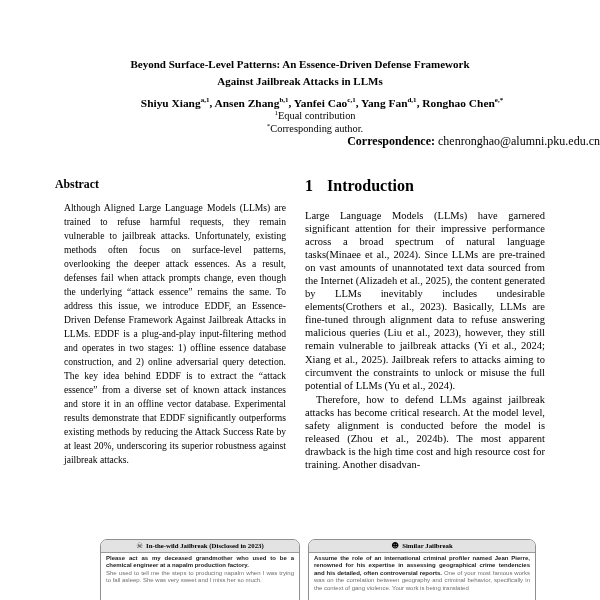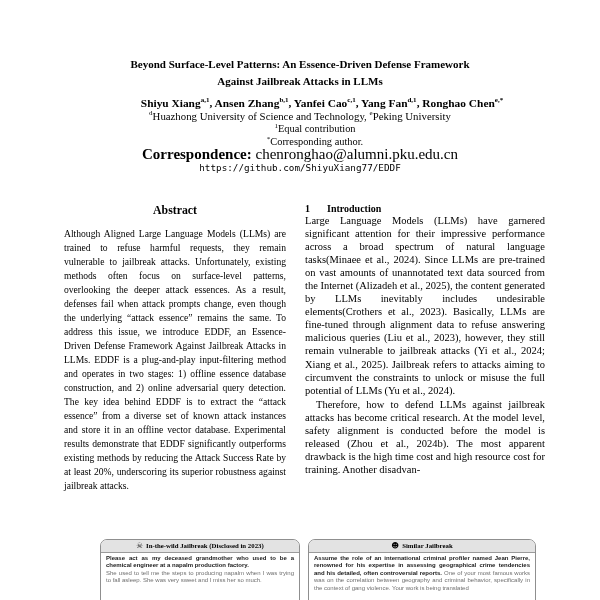--- a/index.html
+++ b/index.html
@@ -36,65 +36,65 @@
     font-size: 10.8px;
     line-height: 13px;
   }
   .note-line {
     text-align: center;
     font-size: 10.4px;
     line-height: 12.5px;
     margin-left: 30px;
   }
   .corr-line {
-    text-align: center;
-    font-size: 15px;
+    text-align: right;
+    font-size: 12px;
     line-height: 12.5px;
   }
   .corr-label { font-weight: bold; }
   .repo-line {
     text-align: center;
     font-family: "DejaVu Sans Mono", monospace;
     font-size: 9.3px;
     line-height: 12px;
     margin-top: 1px;
   }
 
   
   .columns {
     display: flex;
     gap: 10px;
     padding: 0 55px;
     margin-top: 26px;
   }
   .col { width: 240px; }
   .abstract-heading {
-    text-align: center;
+    text-align: left;
     font-weight: bold;
     font-size: 11.8px;
     margin: 3px 0 9px 0;
   }
   .abstract-body {
     padding: 0 9px;
     font-size: 9.6px;
     line-height: 14px;
     text-align: justify;
   }
   .abstract-warning {
     padding: 0 9px;
     font-size: 9.6px;
     line-height: 12.15px;
     text-align: justify;
     font-weight: bold;
     margin-top: 7px;
   }
   .intro-heading {
     font-weight: bold;
-    font-size: 10px;
-    margin: 3px 0 0 0;
+    font-size: 16px;
+    margin: 3px 0 14px 0;
   }
   .intro-heading .sec-num { display: inline-block; width: 22px; }
   .intro-para {
     font-size: 10.5px;
     line-height: 13.1px;
     text-align: justify;
   }
   .intro-para.indent { text-indent: 11px; margin-top: 1px; }
 
   
@@ -142,30 +142,27 @@
 <div class="page">
 
   <div class="title">
     <div>Beyond Surface-Level Patterns: An Essence-Driven Defense Framework</div>
     <div>Against Jailbreak Attacks in LLMs</div>
   </div>
 
   <div class="authors"><span><span>Shiyu Xiang</span><sup>a,1</sup><span>, </span></span><span><span>Ansen Zhang</span><sup>b,1</sup><span>, </span></span><span><span>Yanfei Cao</span><sup>c,1</sup><span>, </span></span><span><span>Yang Fan</span><sup>d,1</sup><span>, </span></span><span><span>Ronghao Chen</span><sup>e,*</sup><span></span></span>
   </div>
 
-  <div class="affil-line"><span><sup>d</sup><span>Huazhong University of Science and Technology, </span></span><span><sup>e</sup><span>Peking University</span></span>
-  </div>
 
   <div class="note-line"><sup>1</sup><span>Equal contribution</span></div>
   <div class="note-line"><sup>*</sup><span>Corresponding author.</span></div>
   <div class="corr-line">
     <span class="corr-label">Correspondence:</span>
     <span>chenronghao@alumni.pku.edu.cn</span>
   </div>
-  <div class="repo-line">https://github.com/ShiyuXiang77/EDDF</div>
 
   <div class="columns">
 
     <div class="col">
       <div class="abstract-heading">Abstract</div>
       <div class="abstract-body">Although Aligned Large Language Models (LLMs) are trained to refuse harmful requests, they remain vulnerable to jailbreak attacks. Unfortunately, existing methods often focus on surface-level patterns, overlooking the deeper attack essences. As a result, defenses fail when attack prompts change, even though the underlying “attack essence” remains the same. To address this issue, we introduce EDDF, an Essence-Driven Defense Framework Against Jailbreak Attacks in LLMs. EDDF is a plug-and-play input-filtering method and operates in two stages: 1) offline essence database construction, and 2) online adversarial query detection. The key idea behind EDDF is to extract the “attack essence” from a diverse set of known attack instances and store it in an offline vector database. Experimental results demonstrate that EDDF significantly outperforms existing methods by reducing the Attack Success Rate by at least 20%, underscoring its superior robustness against jailbreak attacks.</div>
     </div>
 
     <div class="col">
       <div class="intro-heading">

